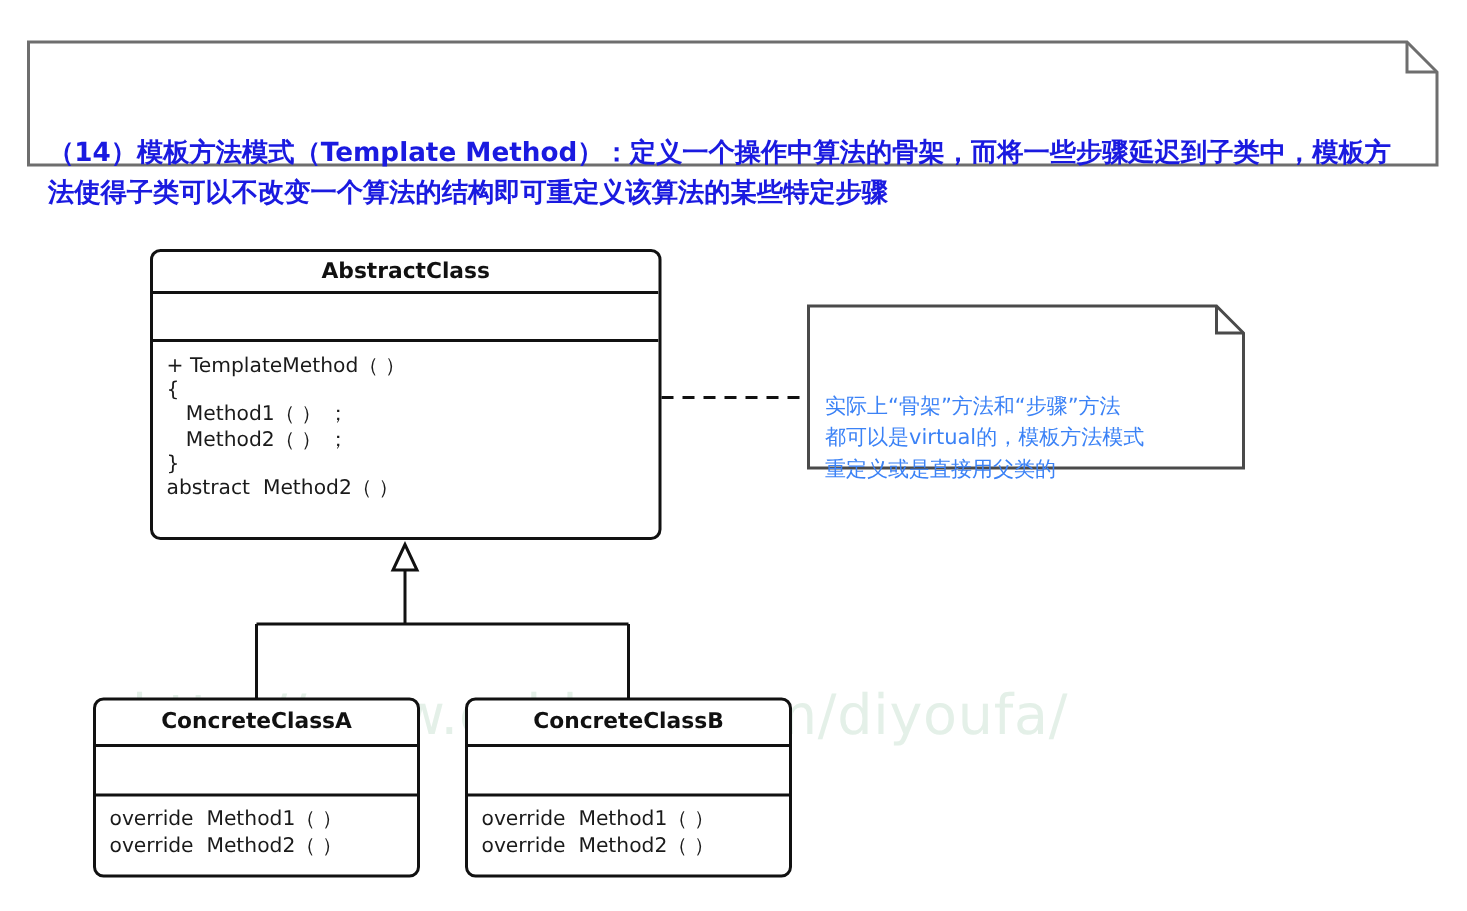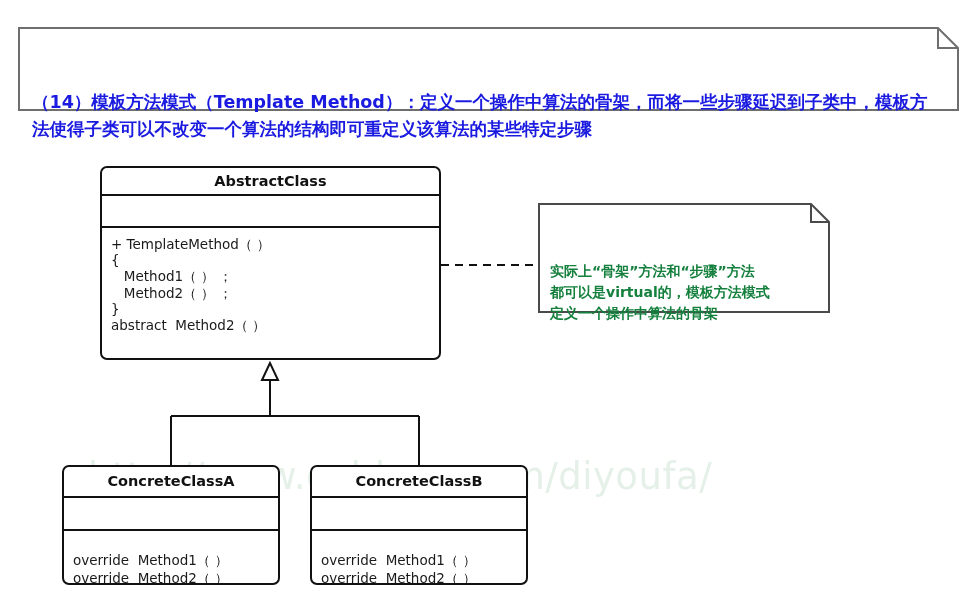--- a/index.html
+++ b/index.html
@@ -87,22 +87,22 @@
 
   
   #side-note {
     left: 538px;
     top: 203px;
     width: 292px;
     height: 110px;
   }
   #side-note .note-text {
     padding: 10px 12px 0 12px;
-    color: #15803d;
-    font-weight: bold;
+    color: #3b82f6;
+    font-weight: normal;
     font-size: 14px;
     line-height: 21px;
     font-family: "DejaVu Sans", sans-serif;
   }
 
   
   .uml-class {
     position: absolute;
     background: #ffffff;
     border: 2px solid #111111;
@@ -163,21 +163,21 @@
   #concrete-b { left: 310px; }
   .concrete-class .uml-title {
     height: 31px;
     line-height: 29px;
     font-size: 14.5px;
   }
   .concrete-class .uml-attrs {
     height: 33px;
   }
   .concrete-class .uml-methods {
-    padding: 20px 0 0 9px;
+    padding: 6px 0 0 9px;
     font-size: 13.5px;
     line-height: 18px;
   }
 </style>
 </head>
 <body>
 
 <div id="canvas">
 
   <div class="watermark">http://www.cnblogs.com/diyoufa/</div>
@@ -219,21 +219,21 @@
   </div>
 
   <div class="note" id="side-note">
     <svg class="note-svg" viewBox="0 0 292 110" preserveAspectRatio="none" xmlns="http://www.w3.org/2000/svg">
       <path d="M1,1 L273,1 L291,19 L291,109 L1,109 Z" fill="#ffffff" stroke="#4a4a4a" stroke-width="2"></path>
       <path d="M273,1 L273,19 L291,19" fill="none" stroke="#4a4a4a" stroke-width="2"></path>
     </svg>
     <div class="note-text">
       <div>实际上“骨架”方法和“步骤”方法</div>
       <div>都可以是virtual的，模板方法模式</div>
-      <div>定义一个操作中算法的骨架</div>
+      <div>重定义或是直接用父类的</div>
     </div>
   </div>
 
   <div class="uml-class concrete-class" id="concrete-a">
     <div class="uml-title">ConcreteClassA</div>
     <div class="uml-attrs"></div>
     <div class="uml-methods">
       <div class="m-line">override  Method1（ ）</div>
       <div class="m-line">override  Method2（ ）</div>
     </div>

